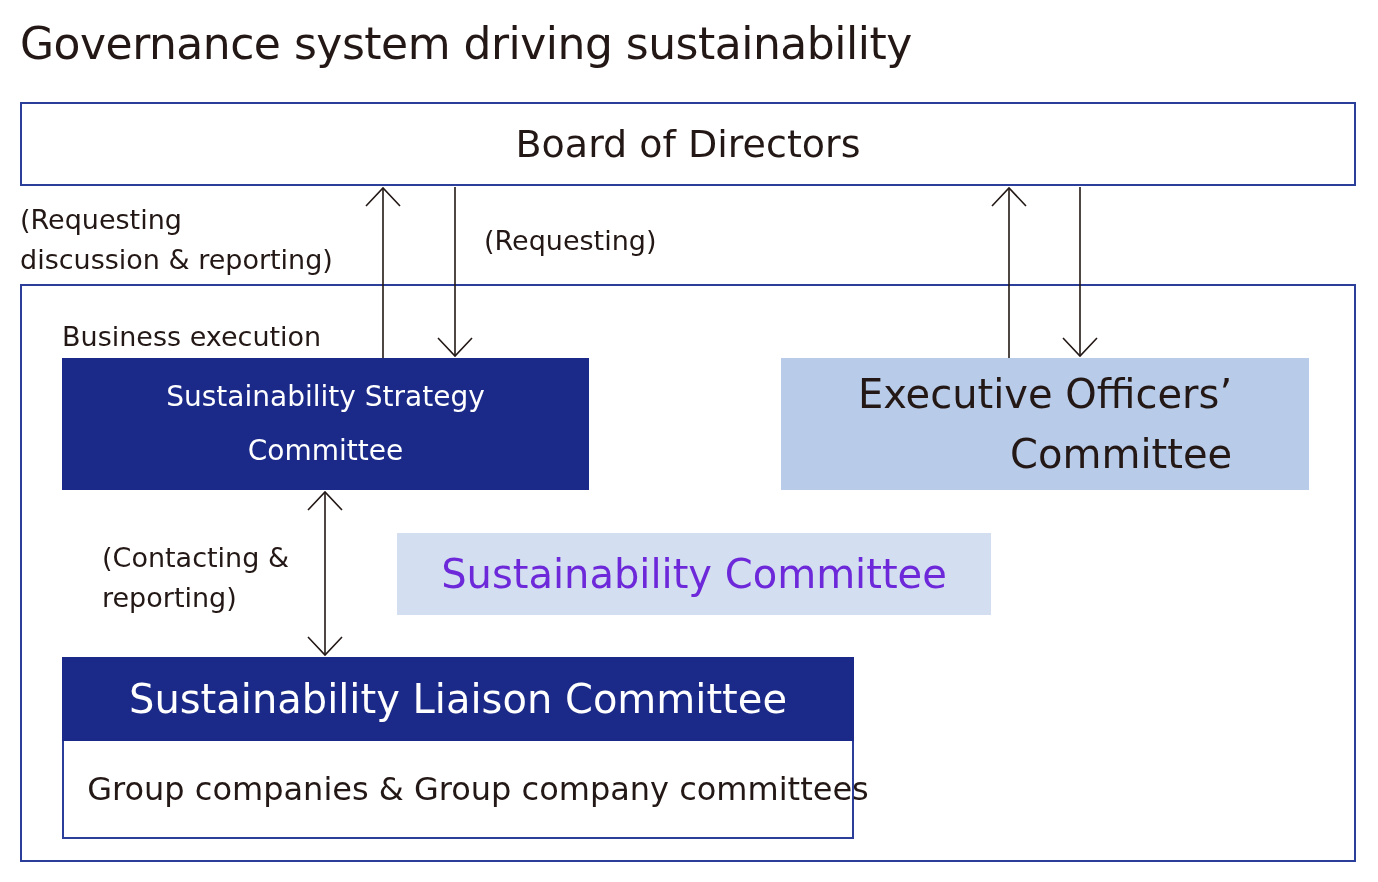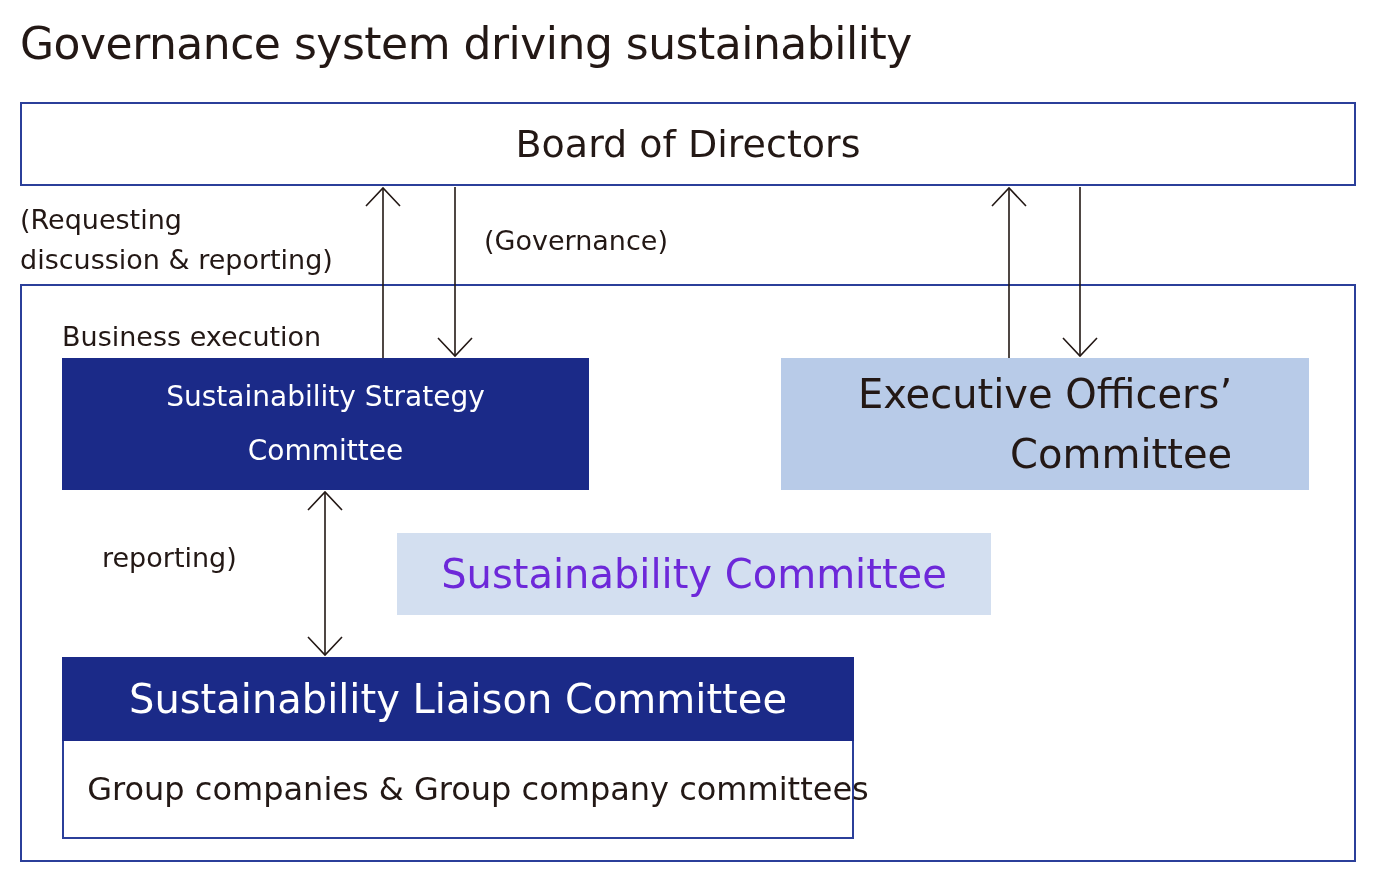--- a/index.html
+++ b/index.html
@@ -34,39 +34,40 @@
   <span>Board of Directors</span>
 </div>
 
 <div class="abs outer"></div>
 
 <div class="abs lbl" style="left:20px; top:200px;">
   <div>(Requesting</div>
   <div>discussion &amp; reporting)</div>
 </div>
 
-<div class="abs lbl" style="left:484px; top:221px;">(Governance)</div>
+<div class="abs lbl" style="left:484px; top:221px;">(Requesting)</div>
 
 <div class="abs lbl" style="left:62px; top:317px;">Business execution</div>
 
 <div class="abs strategy navy">
   <div>
     <div>Sustainability Strategy</div>
     <div>Committee</div>
   </div>
 </div>
 
 <div class="abs exec">
   <div>
     <div>Executive Officers’</div>
     <div>Committee</div>
   </div>
 </div>
 
 <div class="abs lbl" style="left:102px; top:538px;">
+  <div>(Contacting &amp;</div>
   <div>reporting)</div>
 </div>
 
 <div class="abs susc">
   <span>Sustainability Committee</span>
 </div>
 
 <div class="abs liaison">
   <div class="liaison-head navy">
     <span>Sustainability Liaison Committee</span>

